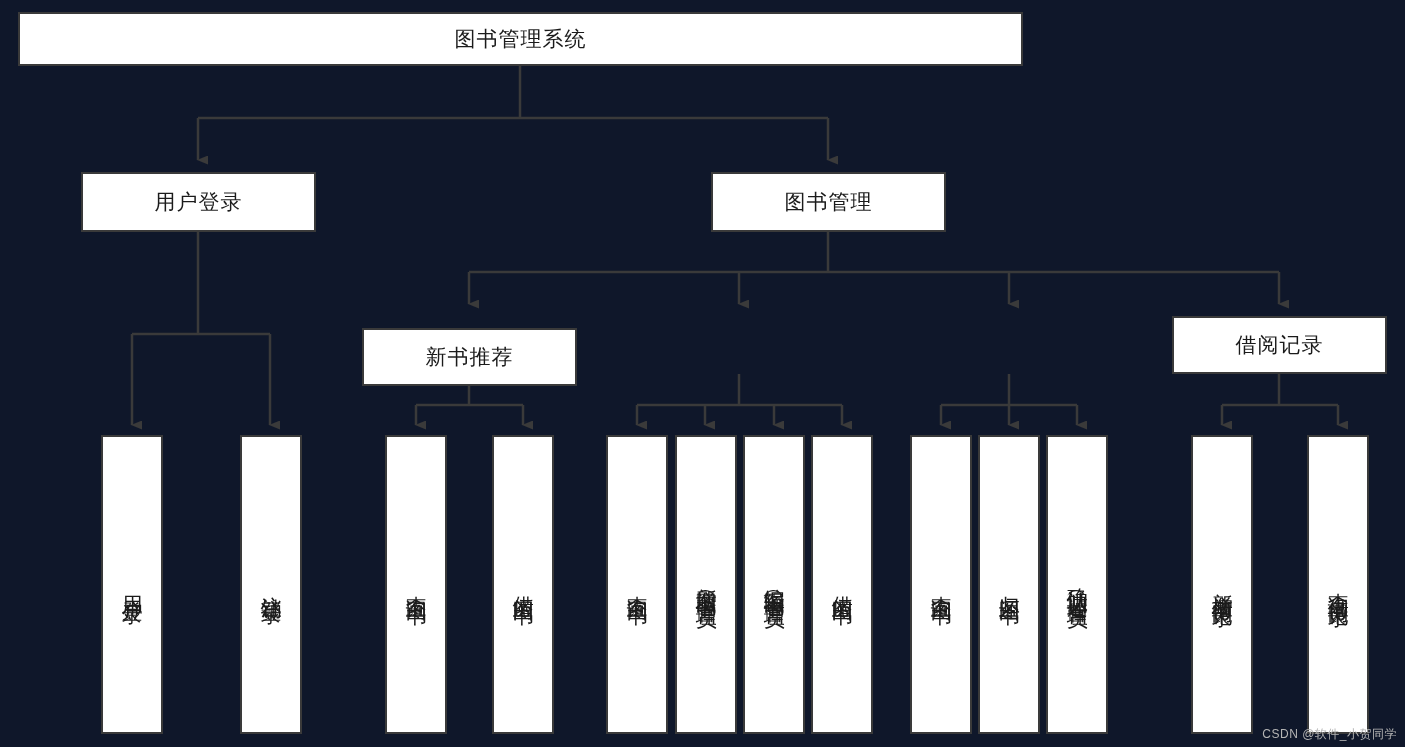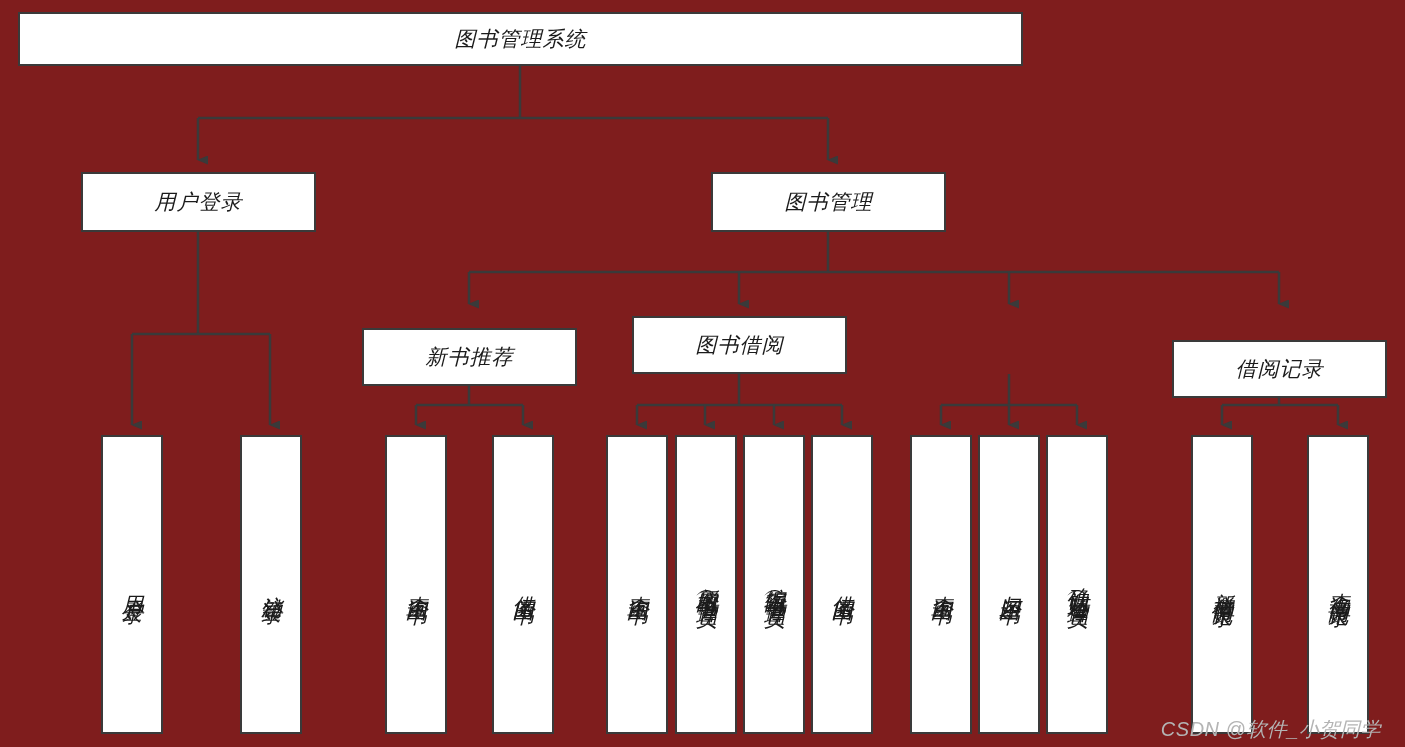--- a/index.html
+++ b/index.html
@@ -7,23 +7,22 @@
     padding: 0;
     background: #ffffff;
   }
   body {
     font-family: "Liberation Sans", "DejaVu Sans", sans-serif;
   }
   #canvas {
     position: relative;
     width: 1405px;
     height: 747px;
-    background: #7f1d1d;
+    background: #0f172a;
     overflow: hidden;
-    font-style: italic;
   }
   svg.wires {
     position: absolute;
     left: 0;
     top: 0;
     width: 1405px;
     height: 747px;
     pointer-events: none;
   }
   .node {
@@ -52,23 +51,23 @@
     justify-content: center;
     text-align: center;
   }
   .node.vert > span {
     writing-mode: vertical-rl;
     text-orientation: upright;
     display: block;
   }
   .watermark {
     position: absolute;
-    right: 24px;
+    right: 8px;
     bottom: 4px;
-    font-size: 20px;
+    font-size: 12px;
     color: #b4b4b4;
     white-space: nowrap;
     letter-spacing: 0.5px;
   }
 </style>
 </head>
 <body>
 
 <div id="canvas">
 
@@ -129,24 +128,21 @@
   <div class="node horiz" style="left:81px; top:172px; width:235px; height:60px;">
     <span>用户登录</span>
   </div>
   <div class="node horiz" style="left:711px; top:172px; width:235px; height:60px;">
     <span>图书管理</span>
   </div>
 
   <div class="node horiz" style="left:362px; top:316px; width:215px; height:58px;margin-top:12px;">
     <span>新书推荐</span>
   </div>
-  <div class="node horiz" style="left:632px; top:316px; width:215px; height:58px;">
-    <span>图书借阅</span>
-  </div>
-  <div class="node horiz" style="left:1172px; top:316px; width:215px; height:58px;margin-top:24px;">
+  <div class="node horiz" style="left:1172px; top:316px; width:215px; height:58px;">
     <span>借阅记录</span>
   </div>
 
   <div class="node vert" style="left:101px; top:435px; width:62px; height:299px;">
     <span>用户登录</span>
   </div>
   <div class="node vert" style="left:240px; top:435px; width:62px; height:299px;">
     <span>注销登录</span>
   </div>
 

